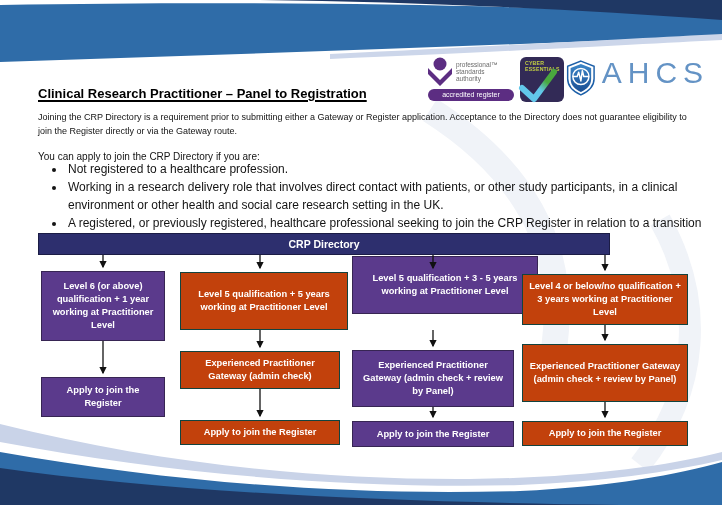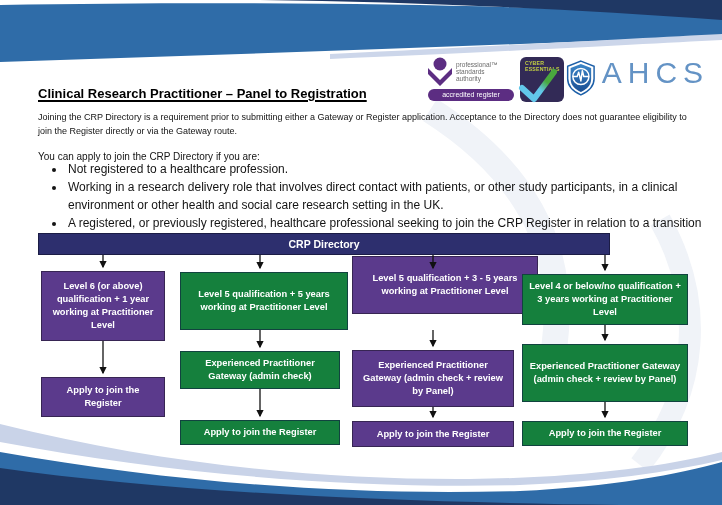--- a/index.html
+++ b/index.html
@@ -47,21 +47,21 @@
   .bar{
     position:absolute;left:38px;top:233px;width:572px;height:22px;background:#2d2f6e;
     border:1.5px solid #1b1c45;box-sizing:border-box;display:flex;align-items:center;justify-content:center;
     color:#fff;font-weight:bold;font-size:10.5px;z-index:2;
   }
   .fbox{
     position:absolute;display:flex;align-items:center;justify-content:center;text-align:center;
     color:#fff;font-weight:bold;font-size:9.3px;line-height:1.4;padding:6px 6px;box-sizing:border-box;z-index:2;
   }
   .purple{background:#5b3a8c;border:1.5px solid #372553;}
-  .teal{background:#15803d;border:1.5px solid #11433f;}
+  .teal{background:#c2410c;border:1.5px solid #11433f;}
   .c1b1{left:41px;top:271px;width:124px;height:70px;}
   .c1b2{left:41px;top:377px;width:124px;height:40px;}
   .c2b1{left:180px;top:272px;width:168px;height:58px;}
   .c2b2{left:180px;top:351px;width:160px;height:38px;}
   .c2b3{left:180px;top:420px;width:160px;height:25px;}
   .c3b1{left:352px;top:256px;width:186px;height:58px;}
   .c3b2{left:352px;top:350px;width:162px;height:57px;}
   .c3b3{left:352px;top:421px;width:162px;height:26px;}
   .c4b1{left:522px;top:274px;width:166px;height:51px;}
   .c4b2{left:522px;top:344px;width:166px;height:58px;}

